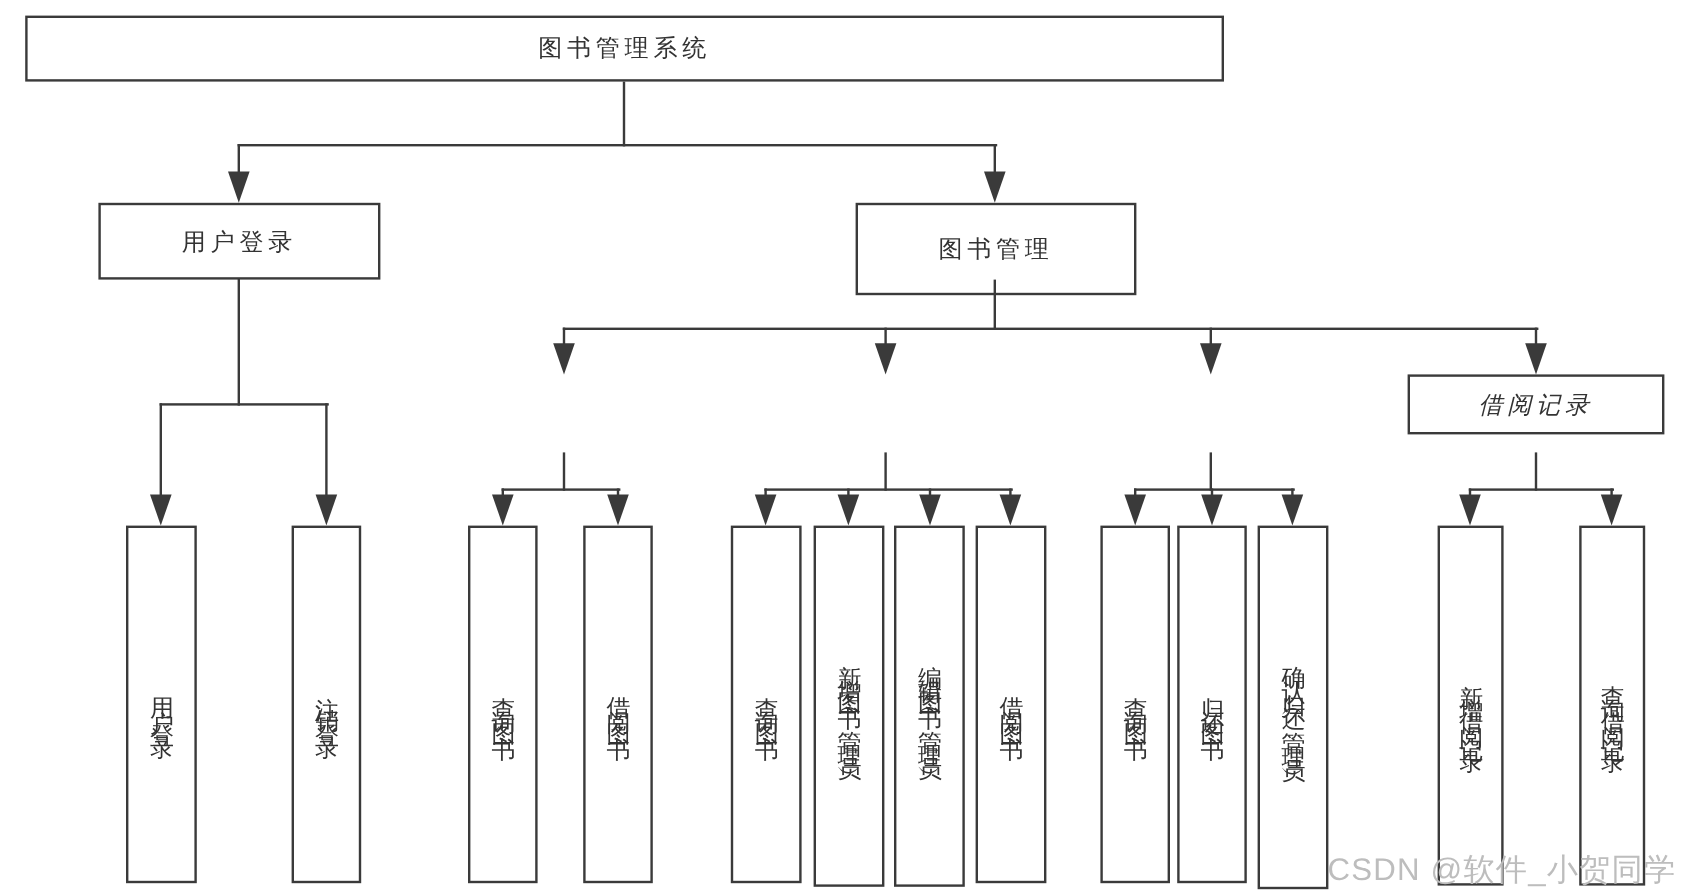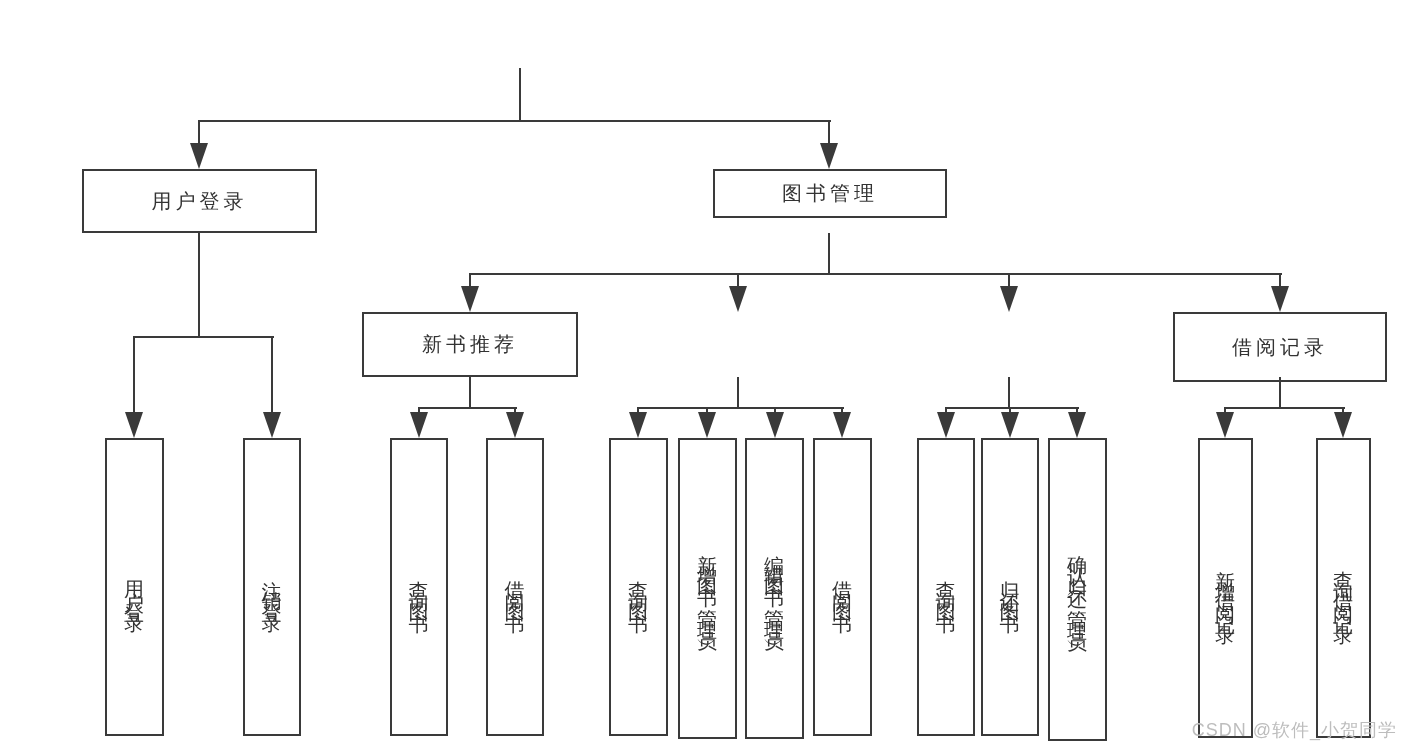--- a/index.html
+++ b/index.html
@@ -22,39 +22,39 @@
   .hline, .vline { position:absolute; background:var(--line,#3a3a3a); }
   .hline { height:2px; }
   .vline { width:2px; }
   .arrow {
     position:absolute; width:0; height:0;
     border-left:9px solid transparent; border-right:9px solid transparent;
     border-top:26px solid var(--line,#3a3a3a);
   }
   .watermark {
     position:absolute; right:8px; bottom:5px;
-    font-size:18px; letter-spacing:1px;
+    font-size:26px; letter-spacing:1px;
     color:var(--wm,#bdbdbd); z-index:10;
   }
 </style>
 </head>
 <body>
 
 <div id="canvas">
 
+  <div class="box" style="left:21px; top:13px; width:999px; height:55px;">图书管理系统</div>
 
   <div class="box" style="left:82px; top:169px; width:235px; height:64px;">用户登录</div>
 
-  <div class="box" style="left:713px; top:169px; width:234px; height:49px;">图书管理</div>
-
-  <div class="box" style="left:362px; top:312px; width:216px; height:65px;">新书推荐</div>
+  <div class="box" style="left:713px; top:169px; width:234px; height:77px;">图书管理</div>
 
 
 
-  <div class="box" style="left:1173px; top:312px; width:214px; height:70px;">借阅记录</div>
+
+  <div class="box" style="left:1173px; top:312px; width:214px; height:50px;font-style:italic;">借阅记录</div>
 
   <div class="box vbox" style="left:105px; top:438px; width:59px; height:298px;">用户登录</div>
 
   <div class="box vbox" style="left:243px; top:438px; width:58px; height:298px;">注销登录</div>
 
   <div class="box vbox" style="left:390px; top:438px; width:58px; height:298px;">查询图书</div>
 
   <div class="box vbox" style="left:486px; top:438px; width:58px; height:298px;">借阅图书</div>
 
   <div class="box vbox" style="left:609px; top:438px; width:59px; height:298px;">查询图书</div>

